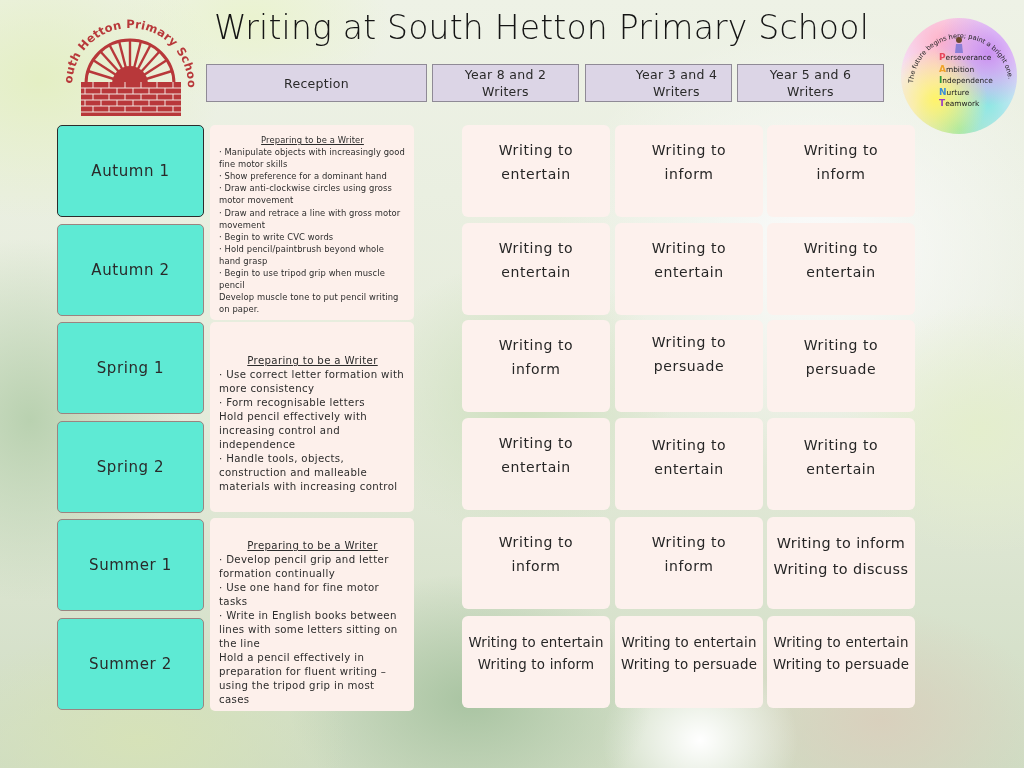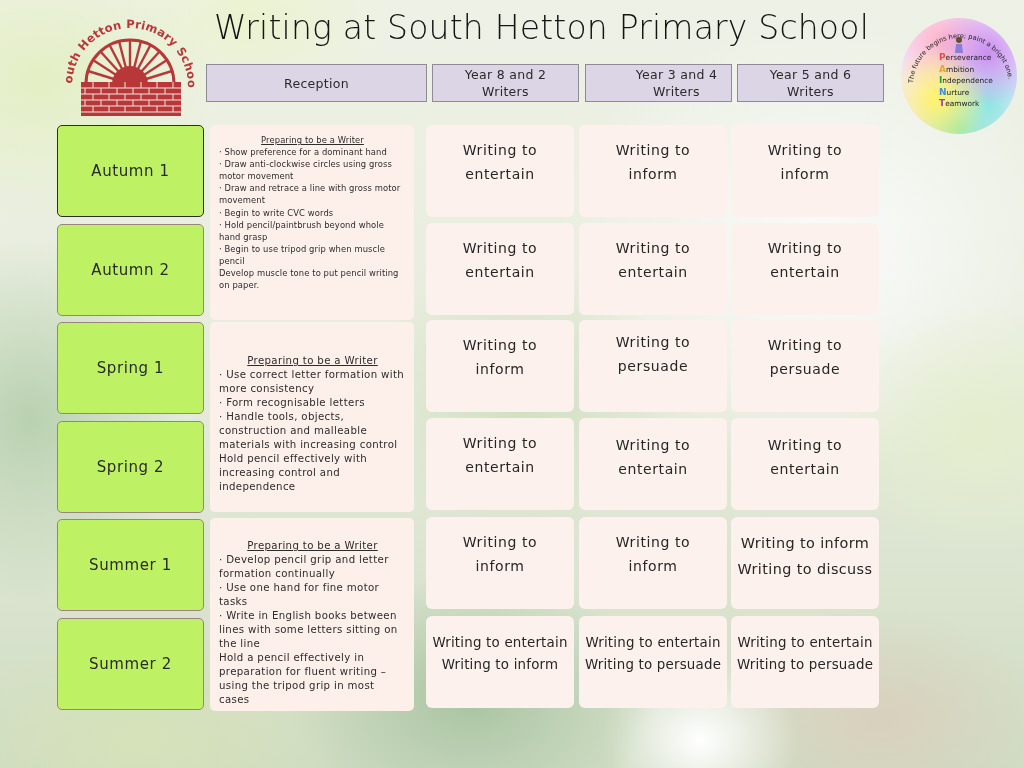--- a/index.html
+++ b/index.html
@@ -52,21 +52,21 @@
     position: absolute; top: 64px; height: 38px;
     background: #dcd5e6; border: 1px solid #8f8a96;
     display: flex; align-items: center; justify-content: center; text-align: center;
     font-size: 12.5px; line-height: 17px; color: #2a2a2a; letter-spacing: 0.3px;
   }
   .hdr span { display: block; }
 
   
   .term {
     position: absolute; left: 57px; width: 147px; height: 92px;
-    background: #bef264; border: 1px solid #9b8480; border-radius: 5px;
+    background: #5eead4; border: 1px solid #9b8480; border-radius: 5px;
     display: flex; align-items: center; justify-content: center;
     font-size: 15px; letter-spacing: 0.6px; color: #2a2a2a;
   }
   .term.active { border: 1.5px solid #2c2c2c; }
 
   
   .rec {
     position: absolute; left: 210px; width: 204px;
     background: #fdf0eb; border-radius: 5px;
     padding: 0 8px 4px 9px; color: #2c2c2c;
@@ -75,21 +75,21 @@
   .rec p { margin: 0; }
   .rec.small { font-size: 8.4px; line-height: 12.1px; letter-spacing: 0.1px; }
   .rec.large { font-size: 10.2px; line-height: 14px; letter-spacing: 0.35px; }
 
   
   .card {
     position: absolute; width: 148px; height: 92px;
     background: #fdf1ed; border-radius: 6px;
     display: flex; flex-direction: column; align-items: center;
     text-align: center; color: #262626;
-    font-size: 14px; letter-spacing: 0.6px;
+    font-size: 14px; letter-spacing: 0.6px; margin-left: 36px;
   }
   .card.two-line { padding-top: 13px; line-height: 24px; }
   .card.double { padding-top: 12px; line-height: 22px; font-size: 13.4px; letter-spacing: 0.2px; }
   .card.double-wide { padding-top: 13px; line-height: 26px; font-size: 14.4px; letter-spacing: 0.4px; }
 </style>
 </head>
 <body>
 
 <div class="title">Writing at South Hetton Primary School</div>
 
@@ -211,35 +211,36 @@
 
 <div class="term active" style="top:125px;">Autumn 1</div>
 <div class="term" style="top:224px;">Autumn 2</div>
 <div class="term" style="top:322px;">Spring 1</div>
 <div class="term" style="top:421px;">Spring 2</div>
 <div class="term" style="top:519px;">Summer 1</div>
 <div class="term" style="top:618px;">Summer 2</div>
 
 <div class="rec small" style="top:125px; height:195px; padding-top:9px;">
   <p class="rec-title">Preparing to be a Writer</p>
+  <p>· Manipulate objects with increasingly good fine motor skills</p>
   <p>· Show preference for a dominant hand</p>
   <p>· Draw anti-clockwise circles using gross motor movement</p>
   <p>· Draw and retrace a line with gross motor movement</p>
   <p>· Begin to write CVC words</p>
   <p>· Hold pencil/paintbrush beyond whole hand grasp</p>
   <p>· Begin to use tripod grip when muscle pencil</p>
   <p>Develop muscle tone to put pencil writing on paper.</p>
 </div>
 
 <div class="rec large" style="top:322px; height:190px; padding-top:32px;">
   <p class="rec-title">Preparing to be a Writer</p>
   <p>· Use correct letter formation with more consistency</p>
   <p>· Form recognisable letters</p>
+  <p>Hold pencil effectively with increasing control and independence</p>
   <p>· Handle tools, objects, construction and malleable materials with increasing control</p>
-  <p>Hold pencil effectively with increasing control and independence</p>
 </div>
 
 <div class="rec large" style="top:518px; height:193px; padding-top:21px;">
   <p class="rec-title">Preparing to be a Writer</p>
   <p>· Develop pencil grip and letter formation continually</p>
   <p>· Use one hand for fine motor tasks</p>
   <p>· Write in English books between lines with some letters sitting on the line</p>
   <p>Hold a pencil effectively in preparation for fluent writing – using the tripod grip in most cases</p>
 </div>
 

